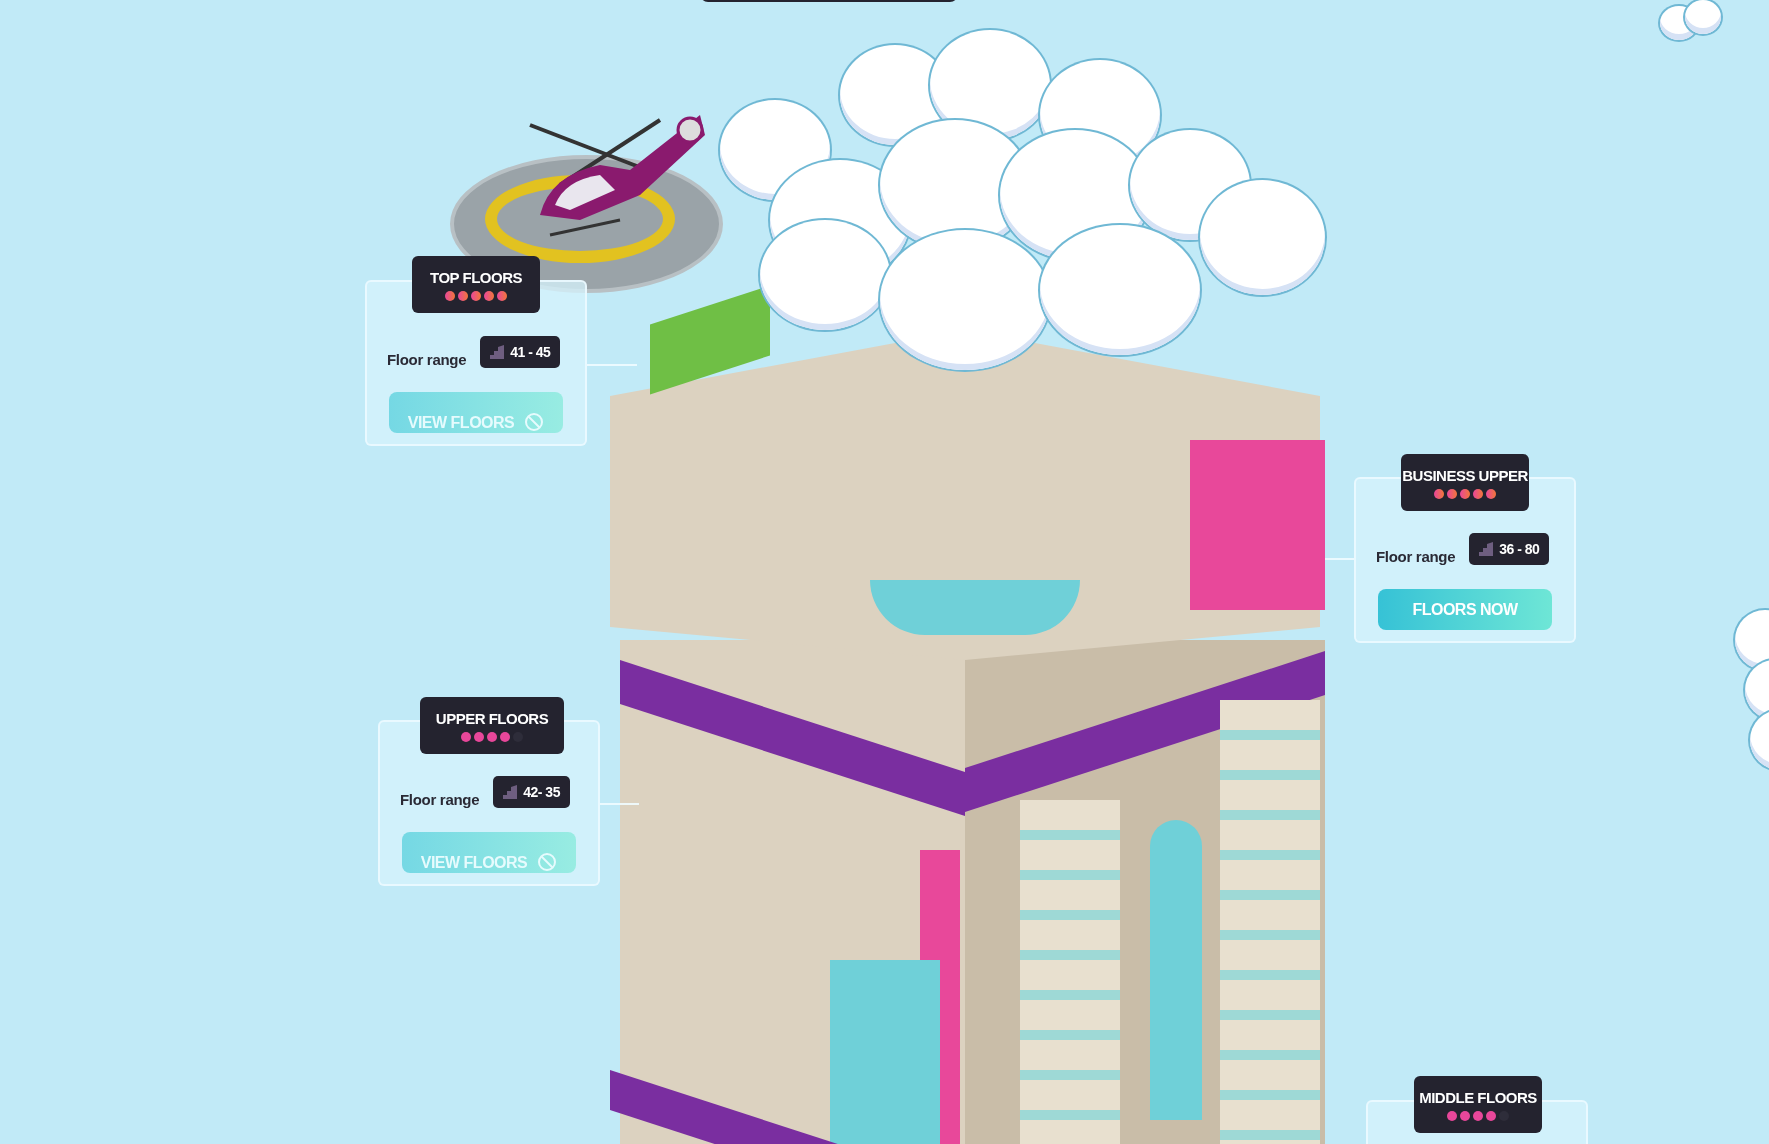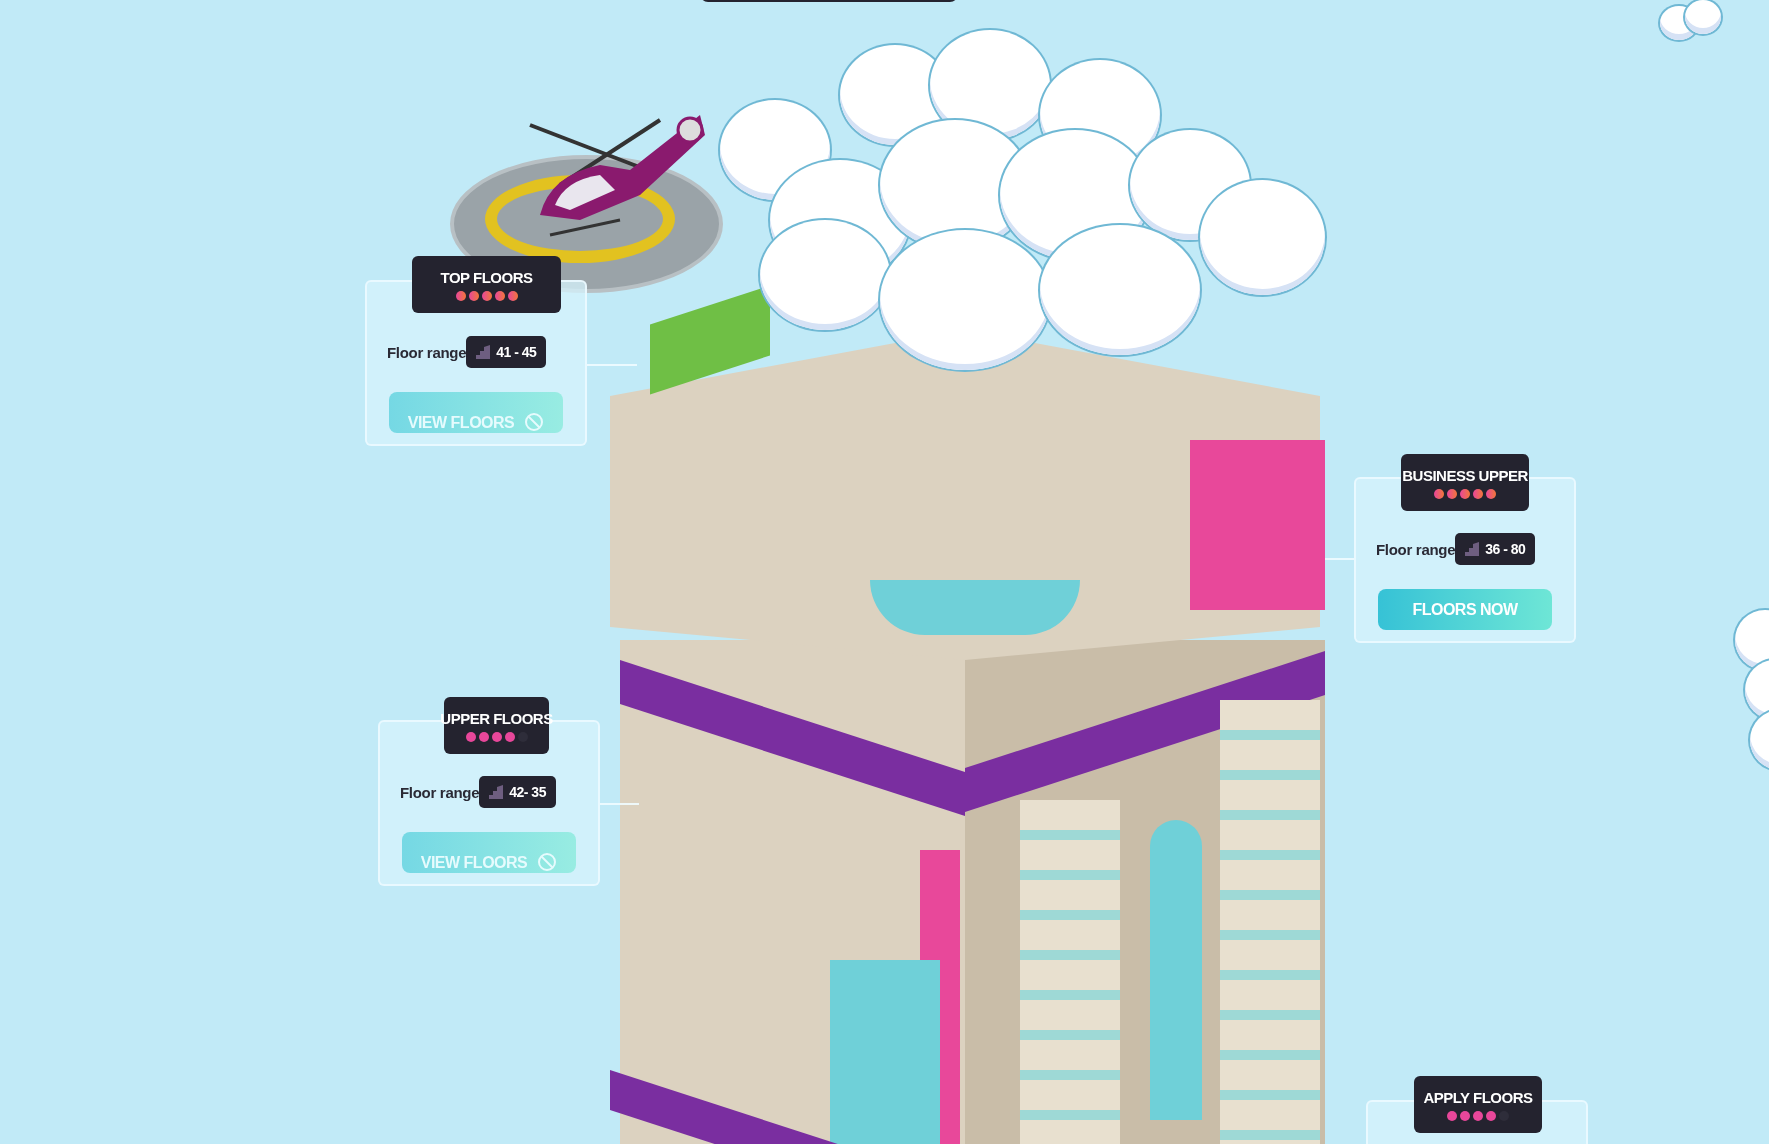--- a/index.html
+++ b/index.html
@@ -32,21 +32,21 @@
     display:flex; flex-direction:column; align-items:center; justify-content:center;
     box-sizing:border-box; padding:0 14px;
   }
   .panel-title {
     color:#fff; font-family:"Liberation Sans", sans-serif; font-weight:bold;
     font-size:15px; letter-spacing:-0.5px; line-height:18px; white-space:nowrap;
   }
   .dots { display:flex; gap:3px; margin-top:4px; }
   .dot { width:10px; height:10px; border-radius:50%; }
   .dot.off { background:#2e2d3a; }
-  .floor-row { position:absolute; left:20px; top:54px; display:flex; align-items:center; gap:0; }
+  .floor-row { position:absolute; left:20px; top:54px; display:flex; align-items:flex-end; gap:14px; }
   .floor-label { font-family:"Liberation Sans", sans-serif; font-size:15px; color:#2a2a35; font-weight:bold; letter-spacing:-0.3px; }
   .range-pill {
     background:#24232f; color:#fff; border-radius:5px; height:32px; padding:0 10px;
     display:flex; align-items:center; gap:6px; font-family:"Liberation Sans", sans-serif; font-size:14px; font-weight:bold; letter-spacing:-0.5px;
   }
   .stair { width:14px; height:14px; }
   .panel-btn {
     position:absolute; left:22px; top:110px; width:174px; height:41px;
     border-radius:8px; border:none; display:flex; align-items:center; justify-content:center; gap:10px;
     font-family:"Liberation Sans", sans-serif; font-weight:bold; font-size:16px; letter-spacing:-0.5px; color:#fff;
@@ -124,21 +124,21 @@
     </span>
   </div>
   <button class="panel-btn disabled" disabled="">
     <span>VIEW FLOORS</span>
     <svg width="20" height="20" viewBox="0 0 20 20">
         <circle cx="10" cy="10" r="8" fill="none" stroke="#e6fbfd" stroke-width="2"></circle>
         <line x1="4.5" y1="4.5" x2="15.5" y2="15.5" stroke="#e6fbfd" stroke-width="2"></line>
       </svg>
   </button>
 </div>
-<div class="panel-head" style="left:412px;top:256px;width:149px;">
+<div class="panel-head" style="left:412px;top:256px;width:128px;">
   <span class="panel-title">TOP FLOORS</span>
   <div class="dots">
     <span class="dot" style="background:linear-gradient(90deg,#e8479a,#f2763a);"></span>
     <span class="dot" style="background:linear-gradient(90deg,#e8479a,#f2763a);"></span>
     <span class="dot" style="background:linear-gradient(90deg,#e8479a,#f2763a);"></span>
     <span class="dot" style="background:linear-gradient(90deg,#e8479a,#f2763a);"></span>
     <span class="dot" style="background:linear-gradient(90deg,#e8479a,#f2763a);"></span>
   </div>
 </div>
 
@@ -178,34 +178,34 @@
     </span>
   </div>
   <button class="panel-btn disabled" disabled="">
     <span>VIEW FLOORS</span>
     <svg width="20" height="20" viewBox="0 0 20 20">
         <circle cx="10" cy="10" r="8" fill="none" stroke="#e6fbfd" stroke-width="2"></circle>
         <line x1="4.5" y1="4.5" x2="15.5" y2="15.5" stroke="#e6fbfd" stroke-width="2"></line>
       </svg>
   </button>
 </div>
-<div class="panel-head" style="left:444px;top:697px;width:105px;align-items:center;">
+<div class="panel-head" style="left:420px;top:697px;width:144px;align-items:center;">
   <span class="panel-title">UPPER FLOORS</span>
   <div class="dots">
     <span class="dot" style="background:#e8479a;"></span>
     <span class="dot" style="background:#e8479a;"></span>
     <span class="dot" style="background:#e8479a;"></span>
     <span class="dot" style="background:#e8479a;"></span>
     <span class="dot off"></span>
   </div>
 </div>
 
 <div class="panel" style="left:1366px;top:1100px;"></div>
 <div class="panel-head" style="left:1414px;top:1076px;width:128px;">
-  <span class="panel-title">APPLY FLOORS</span>
+  <span class="panel-title">MIDDLE FLOORS</span>
   <div class="dots">
     <span class="dot" style="background:#e8479a;"></span>
     <span class="dot" style="background:#e8479a;"></span>
     <span class="dot" style="background:#e8479a;"></span>
     <span class="dot" style="background:#e8479a;"></span>
     <span class="dot off"></span>
   </div>
 </div>
 
 </body></html>

